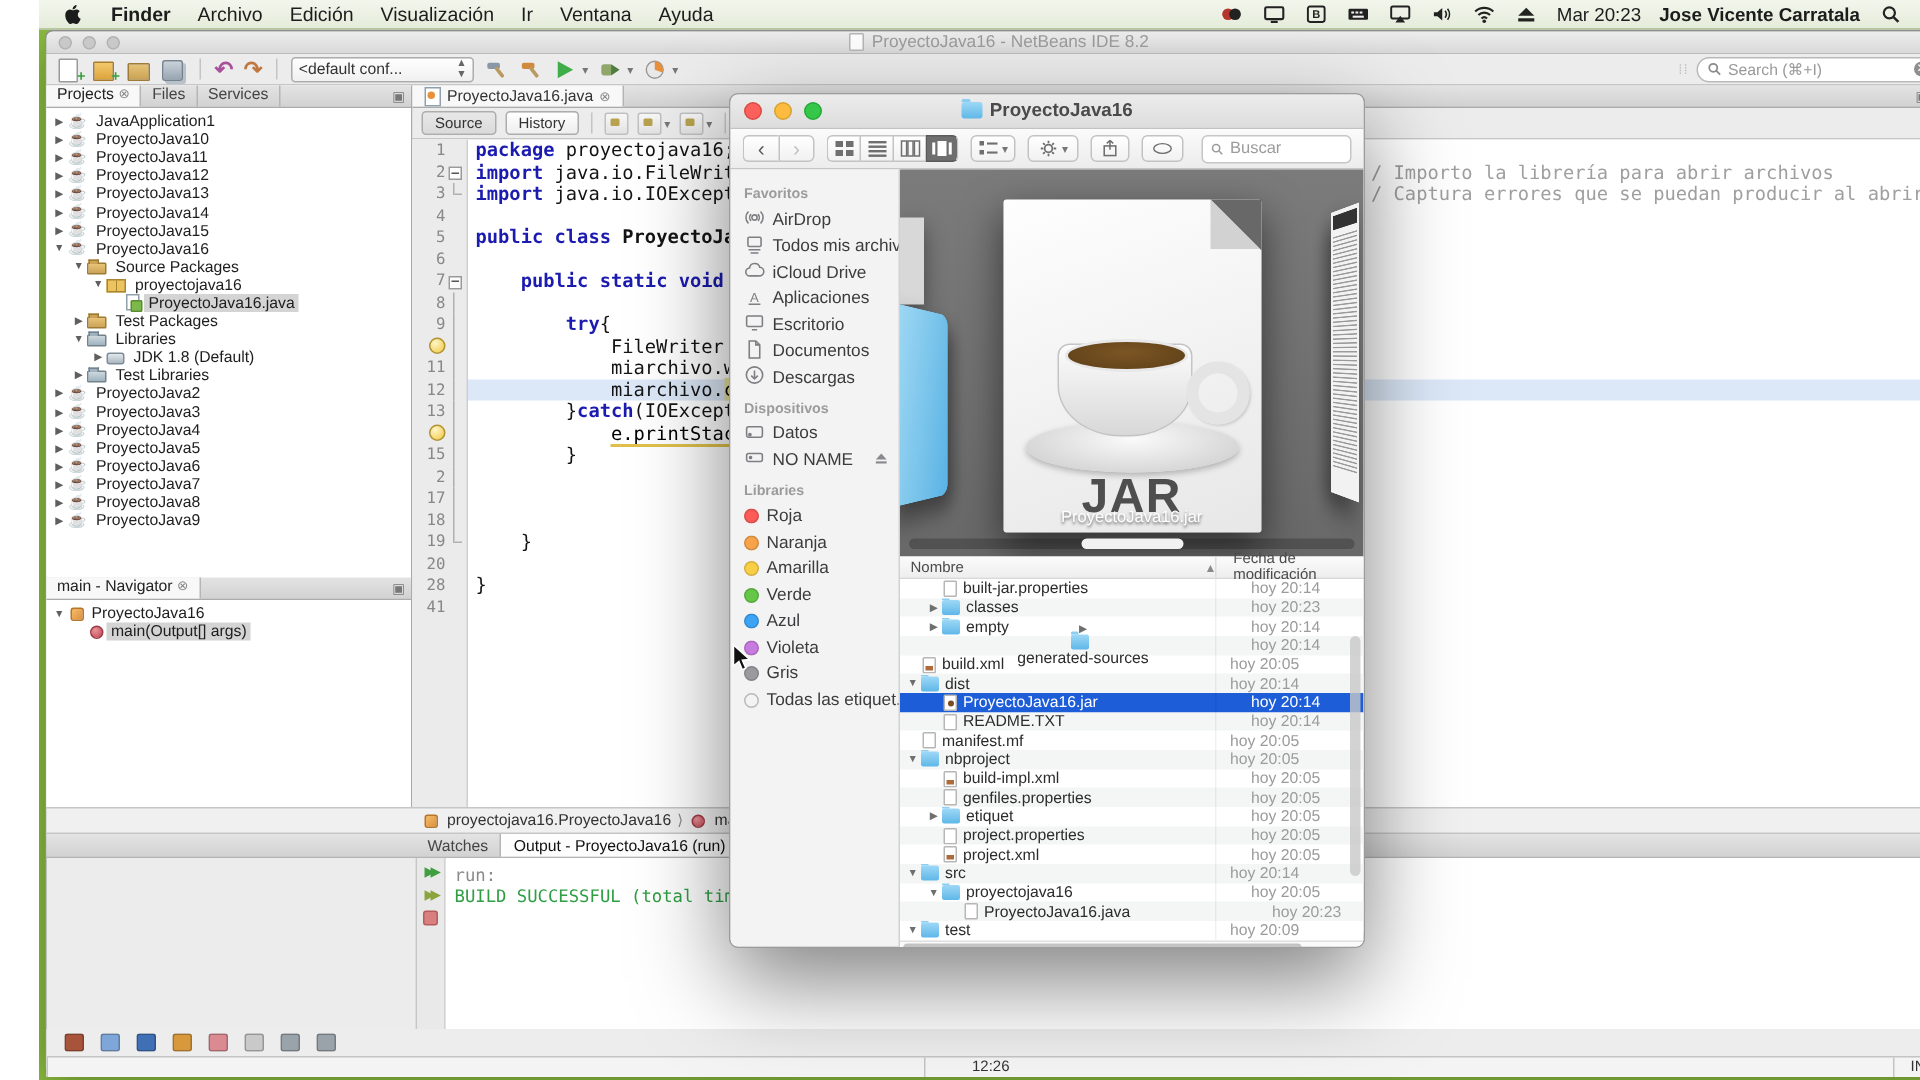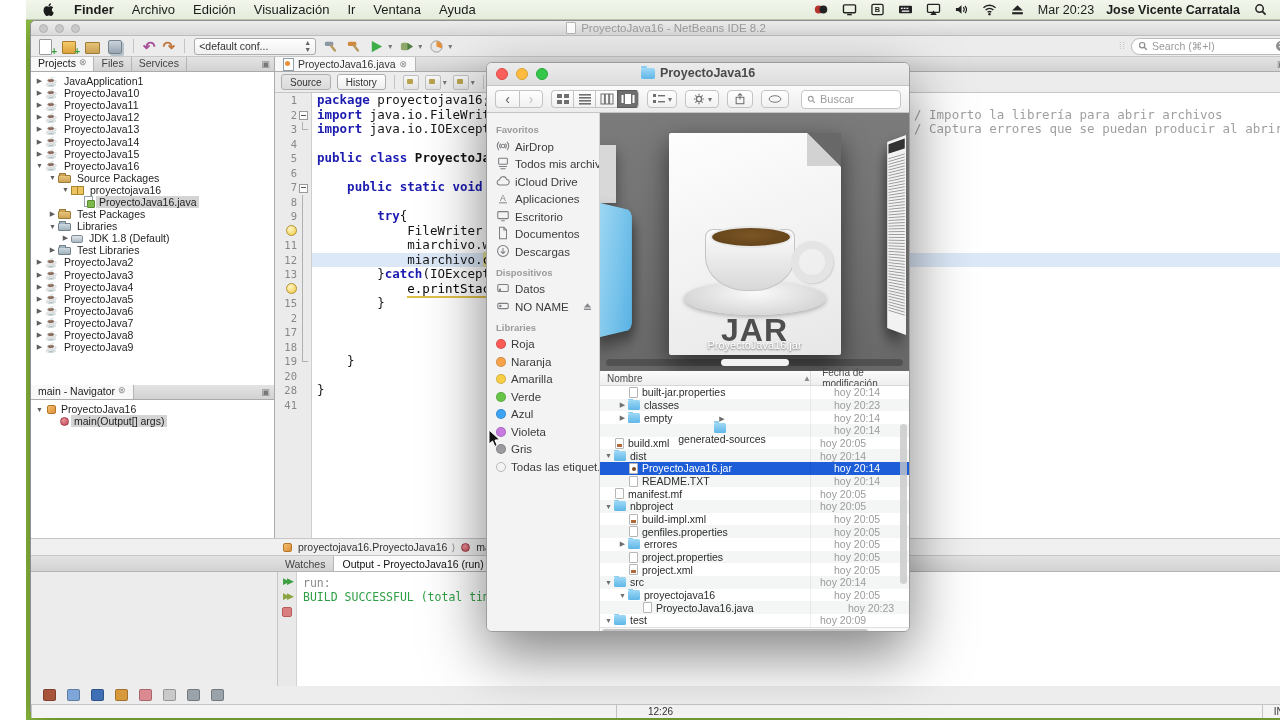--- a/index.html
+++ b/index.html
@@ -1084,21 +1084,21 @@
                 <span class="fdis"></span>
                 <span class="fic fic-doc"></span>
                 <span>genfiles.properties</span>
               </span>
               <span class="datecell">hoy 20:05</span>
             </div>
             <div class="frow">
               <span class="namecell" style="padding-left: 17px;">
                 <span class="fdis">▶</span>
                 <span class="fic fic-folder"></span>
-                <span>errores</span>
+                <span>etiquet</span>
               </span>
               <span class="datecell">hoy 20:05</span>
             </div>
             <div class="frow">
               <span class="namecell" style="padding-left: 17px;">
                 <span class="fdis"></span>
                 <span class="fic fic-doc"></span>
                 <span>project.properties</span>
               </span>
               <span class="datecell">hoy 20:05</span>

